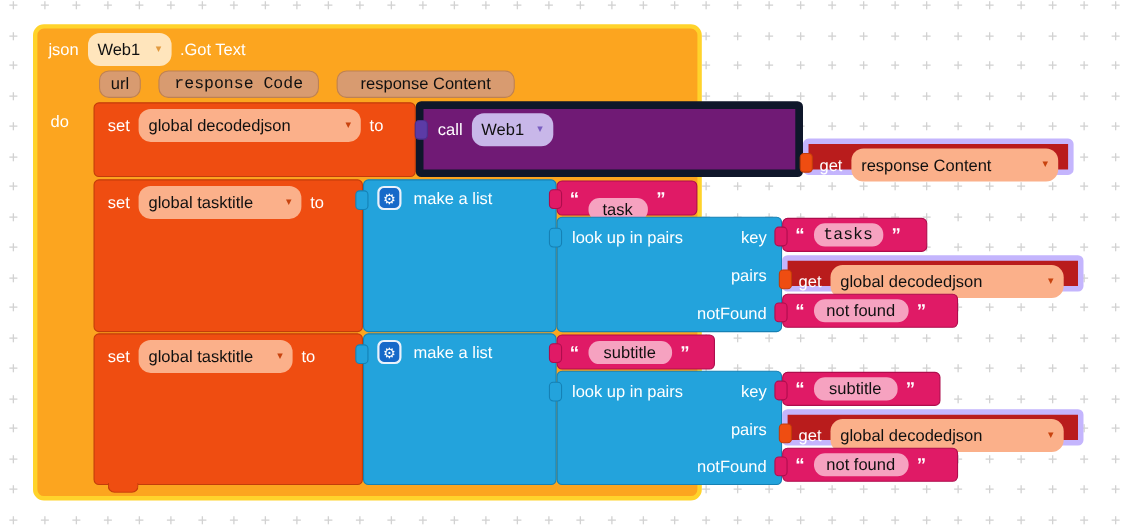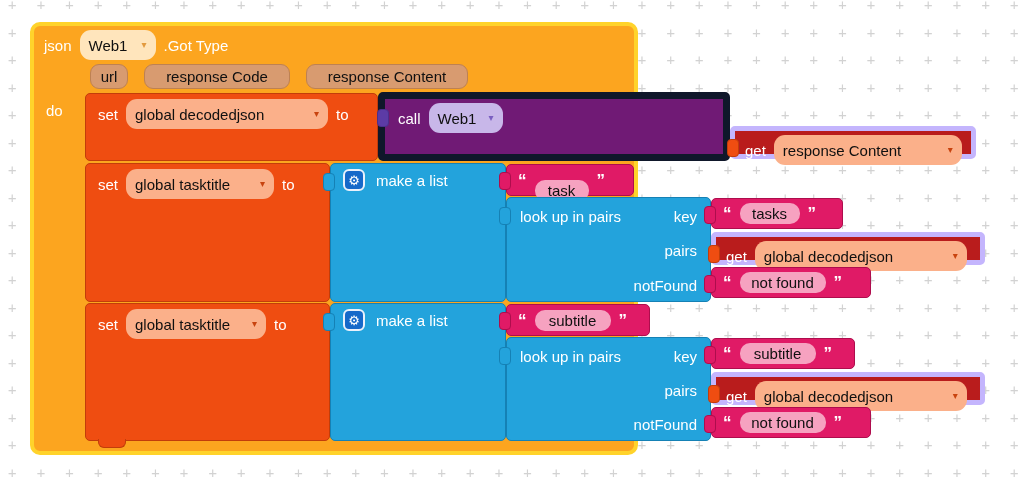--- a/index.html
+++ b/index.html
@@ -68,25 +68,25 @@
 ++++++++++++++++++++++++++++++++++++
 ++++++++++++++++++++++++++++++++++++</pre>
 
   <div class="block when" style="left:30px;top:22px;width:608px;height:433px;">
     <div class="row" style="position:absolute;left:10px;top:4px;height:30px;">
       <span class="lbl">json</span>
       <span class="pill cream" style="min-width:76px;">
         <span>Web1</span>
         <span class="dd">▾</span>
       </span>
-      <span class="lbl">.Got Type</span>
+      <span class="lbl">.Got Text</span>
     </div>
     <div class="row" style="position:absolute;left:16px;top:37px;height:26px;gap:16px;">
       <span class="pill tan" style="min-width:38px;margin-left:40px;">url</span>
-      <span class="pill tan" style="min-width:146px;">response Code</span>
+      <span class="pill tan" style="min-width:146px;font-family:Liberation Mono, monospace;">response Code</span>
       <span class="pill tan" style="min-width:162px;">response Content</span>
     </div>
     <span class="lbl" style="position:absolute;left:12px;top:76px;">do</span>
   </div>
 
   <div class="block stmt" style="left:85px;top:93px;width:293px;height:68px;">
     <div class="row" style="padding:5px 12px 0;">
       <span class="lbl">set</span>
       <span class="pill salmon" style="min-width:202px;">
         <span>global decodedjson</span>
@@ -154,21 +154,21 @@
       <span class="lbl">pairs</span>
     </div>
     <div class="rpos" style="top:70px;height:35px;justify-content:flex-end;">
       <span class="lbl">notFound</span>
     </div>
   </div>
 
   <div class="block magenta" style="left:711px;top:198px;width:132px;height:31px;display:flex;align-items:center;gap:8px;padding:0 11px;">
     <span class="bump b-magenta" style="top:7px;"></span>
     <span class="q">“</span>
-    <span class="pill pink" style="min-width:60px;">tasks</span>
+    <span class="pill pink" style="min-width:60px;font-family:Liberation Mono, monospace;">tasks</span>
     <span class="q">”</span>
   </div>
 
   <div class="block val-orange" style="left:711px;top:232px;width:274px;height:33px;">
     <span class="bump b-orange" style="top:8px;"></span>
     <div class="row" style="padding:4px 10px 0;">
       <span class="lbl">get</span>
       <span class="pill salmon" style="min-width:212px;">
         <span>global decodedjson</span>
         <span class="dd">▾</span>

